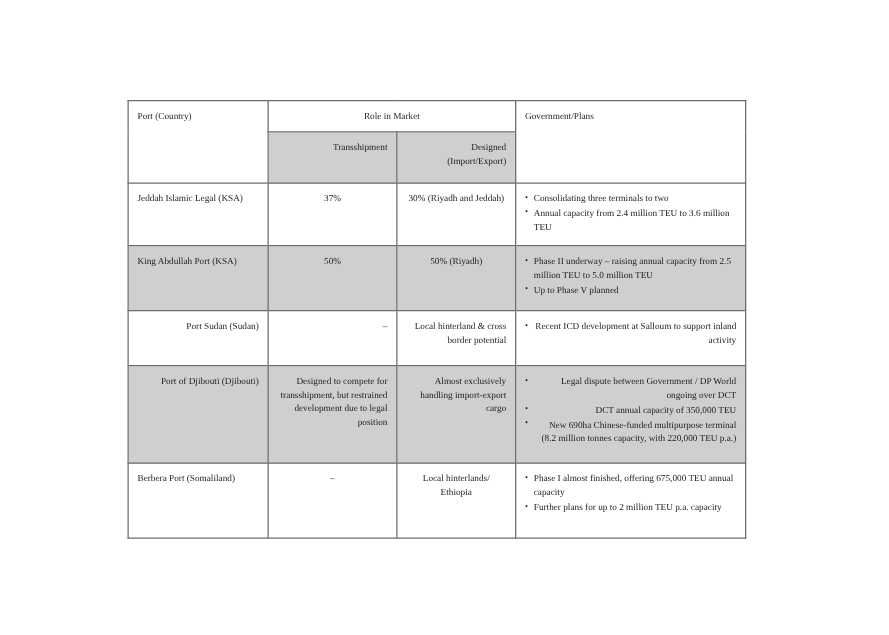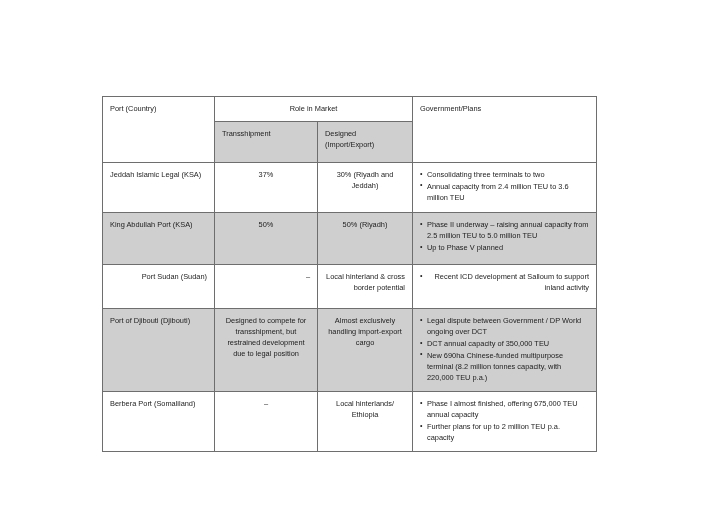--- a/index.html
+++ b/index.html
@@ -13,22 +13,23 @@
     height: 508px;
     font-family: "Liberation Sans", sans-serif;
     color: #1a1a1a;
     overflow: hidden;
     position: relative;
   }
 
   #table-wrap {
     position: absolute;
     left: 102px;
-    top: 96px;
+    top: 80px;
     width: 494px;
+    font-family: Liberation Serif, serif;
   }
 
   table.port-table {
     width: 494px;
     border-collapse: collapse;
     table-layout: fixed;
     background: #ffffff;
   }
 
   table.port-table td,
@@ -57,21 +58,21 @@
     padding-bottom: 7px;
     vertical-align: middle;
   }
   .hdr-main .center { text-align: center; }
 
   
   .hdr-sub td {
     background: #cfcfcf;
     font-weight: bold;
     font-size: 7.6px;
-    text-align: left;
+    text-align: right;
     vertical-align: middle;
     height: 27px;
     padding-top: 5px;
     padding-bottom: 6px;
     margin-top: 19px;
   }
 
   
   tr.shade td { background: #cfcfcf; }
   tr.plain td { background: #ffffff; }
@@ -97,21 +98,21 @@
     position: absolute;
     left: 0;
     top: -0.5px;
     font-size: 7px;
   }
 
   
   tr.r-jeddah td   { height: 36px; }
   tr.r-kap td      { height: 38px; }
   tr.r-sudan td    { height: 30px; text-align: right; }
-  tr.r-djibouti td { height: 64px; }
+  tr.r-djibouti td { height: 64px; text-align: right; }
   tr.r-berbera td  { height: 46px; }
 </style>
 </head>
 <body>
 
 <div id="table-wrap">
   <table class="port-table">
     <colgroup>
       <col class="c-port">
       <col class="c-trans">

